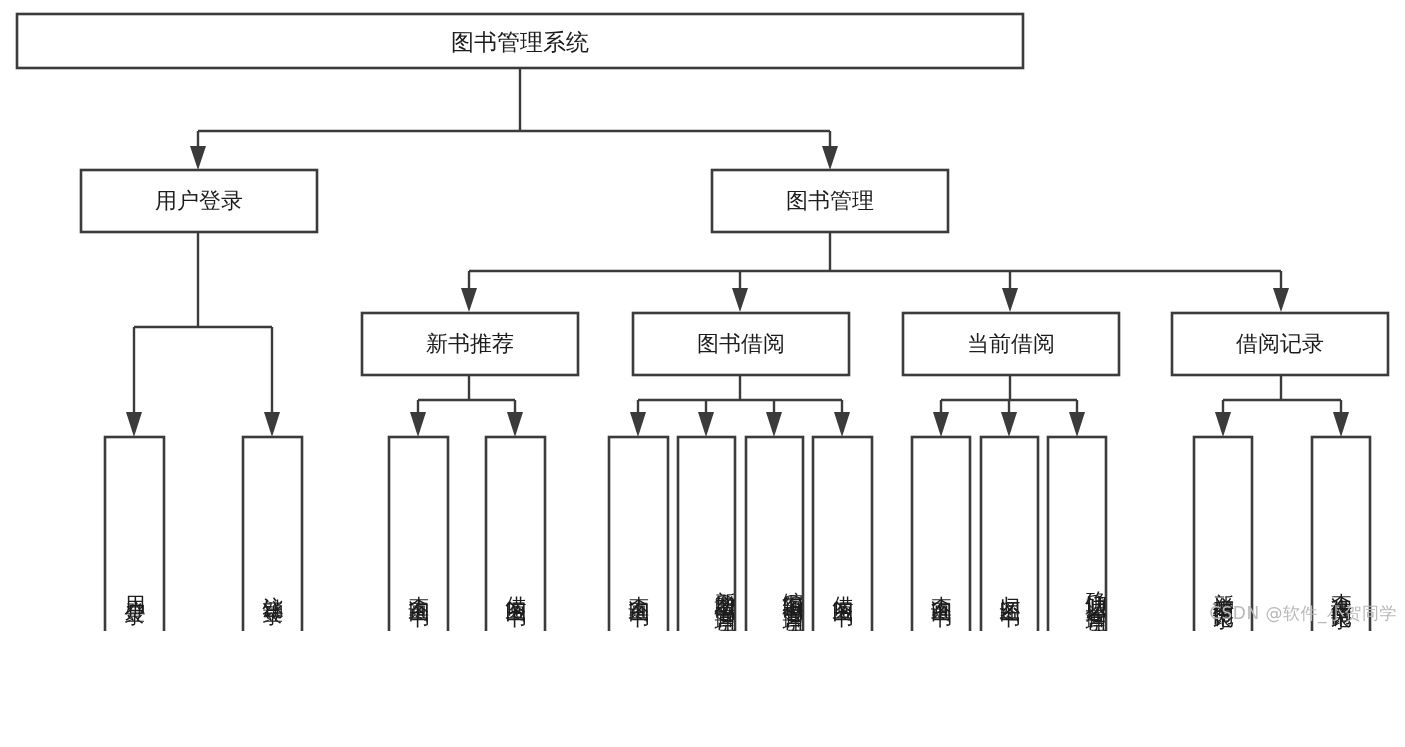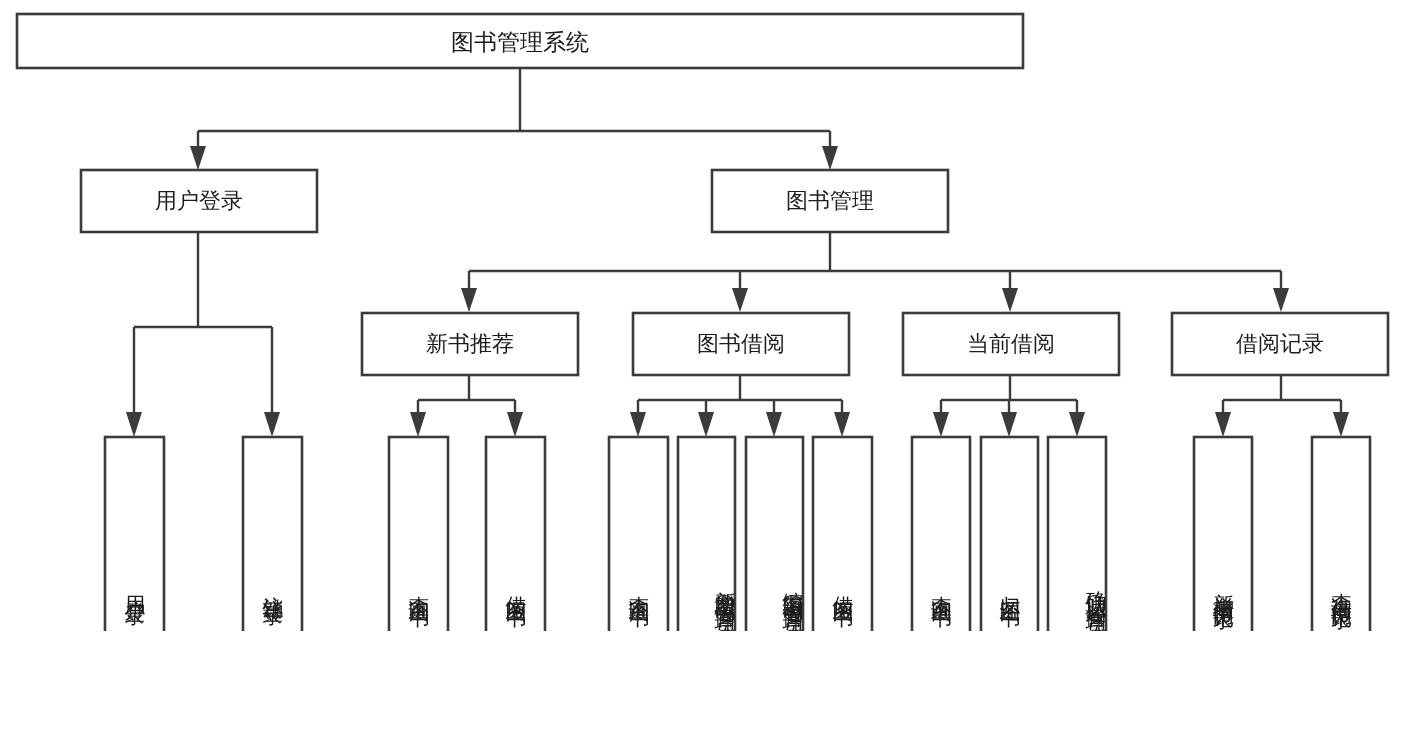--- a/index.html
+++ b/index.html
@@ -206,14 +206,15 @@
   <div class="leaf-label" style="left:609px;  top:437px; width:59px; height:298px;">查询图书</div>
   <div class="leaf-label" style="left:678px;  top:437px; width:57px; height:298px; align-items:flex-start; padding-top:8px; box-sizing:border-box;">新增图书（管理员）</div>
   <div class="leaf-label" style="left:746px;  top:437px; width:57px; height:298px; align-items:flex-start; padding-top:8px; box-sizing:border-box;">编辑图书（管理员）</div>
   <div class="leaf-label" style="left:813px;  top:437px; width:59px; height:298px;">借阅图书</div>
   <div class="leaf-label" style="left:912px;  top:437px; width:58px; height:298px;">查询图书</div>
   <div class="leaf-label" style="left:981px;  top:437px; width:57px; height:298px;">归还图书</div>
   <div class="leaf-label" style="left:1048px; top:437px; width:58px; height:298px; align-items:flex-start; padding-top:8px; box-sizing:border-box;">确认归还（管理员）</div>
   <div class="leaf-label" style="left:1194px; top:437px; width:58px; height:298px;">新增借阅记录</div>
   <div class="leaf-label" style="left:1312px; top:437px; width:58px; height:298px;">查询借阅记录</div>
 
+  <div class="watermark">CSDN @软件_小贺同学</div>
 
 </div>
 
 </body></html>

